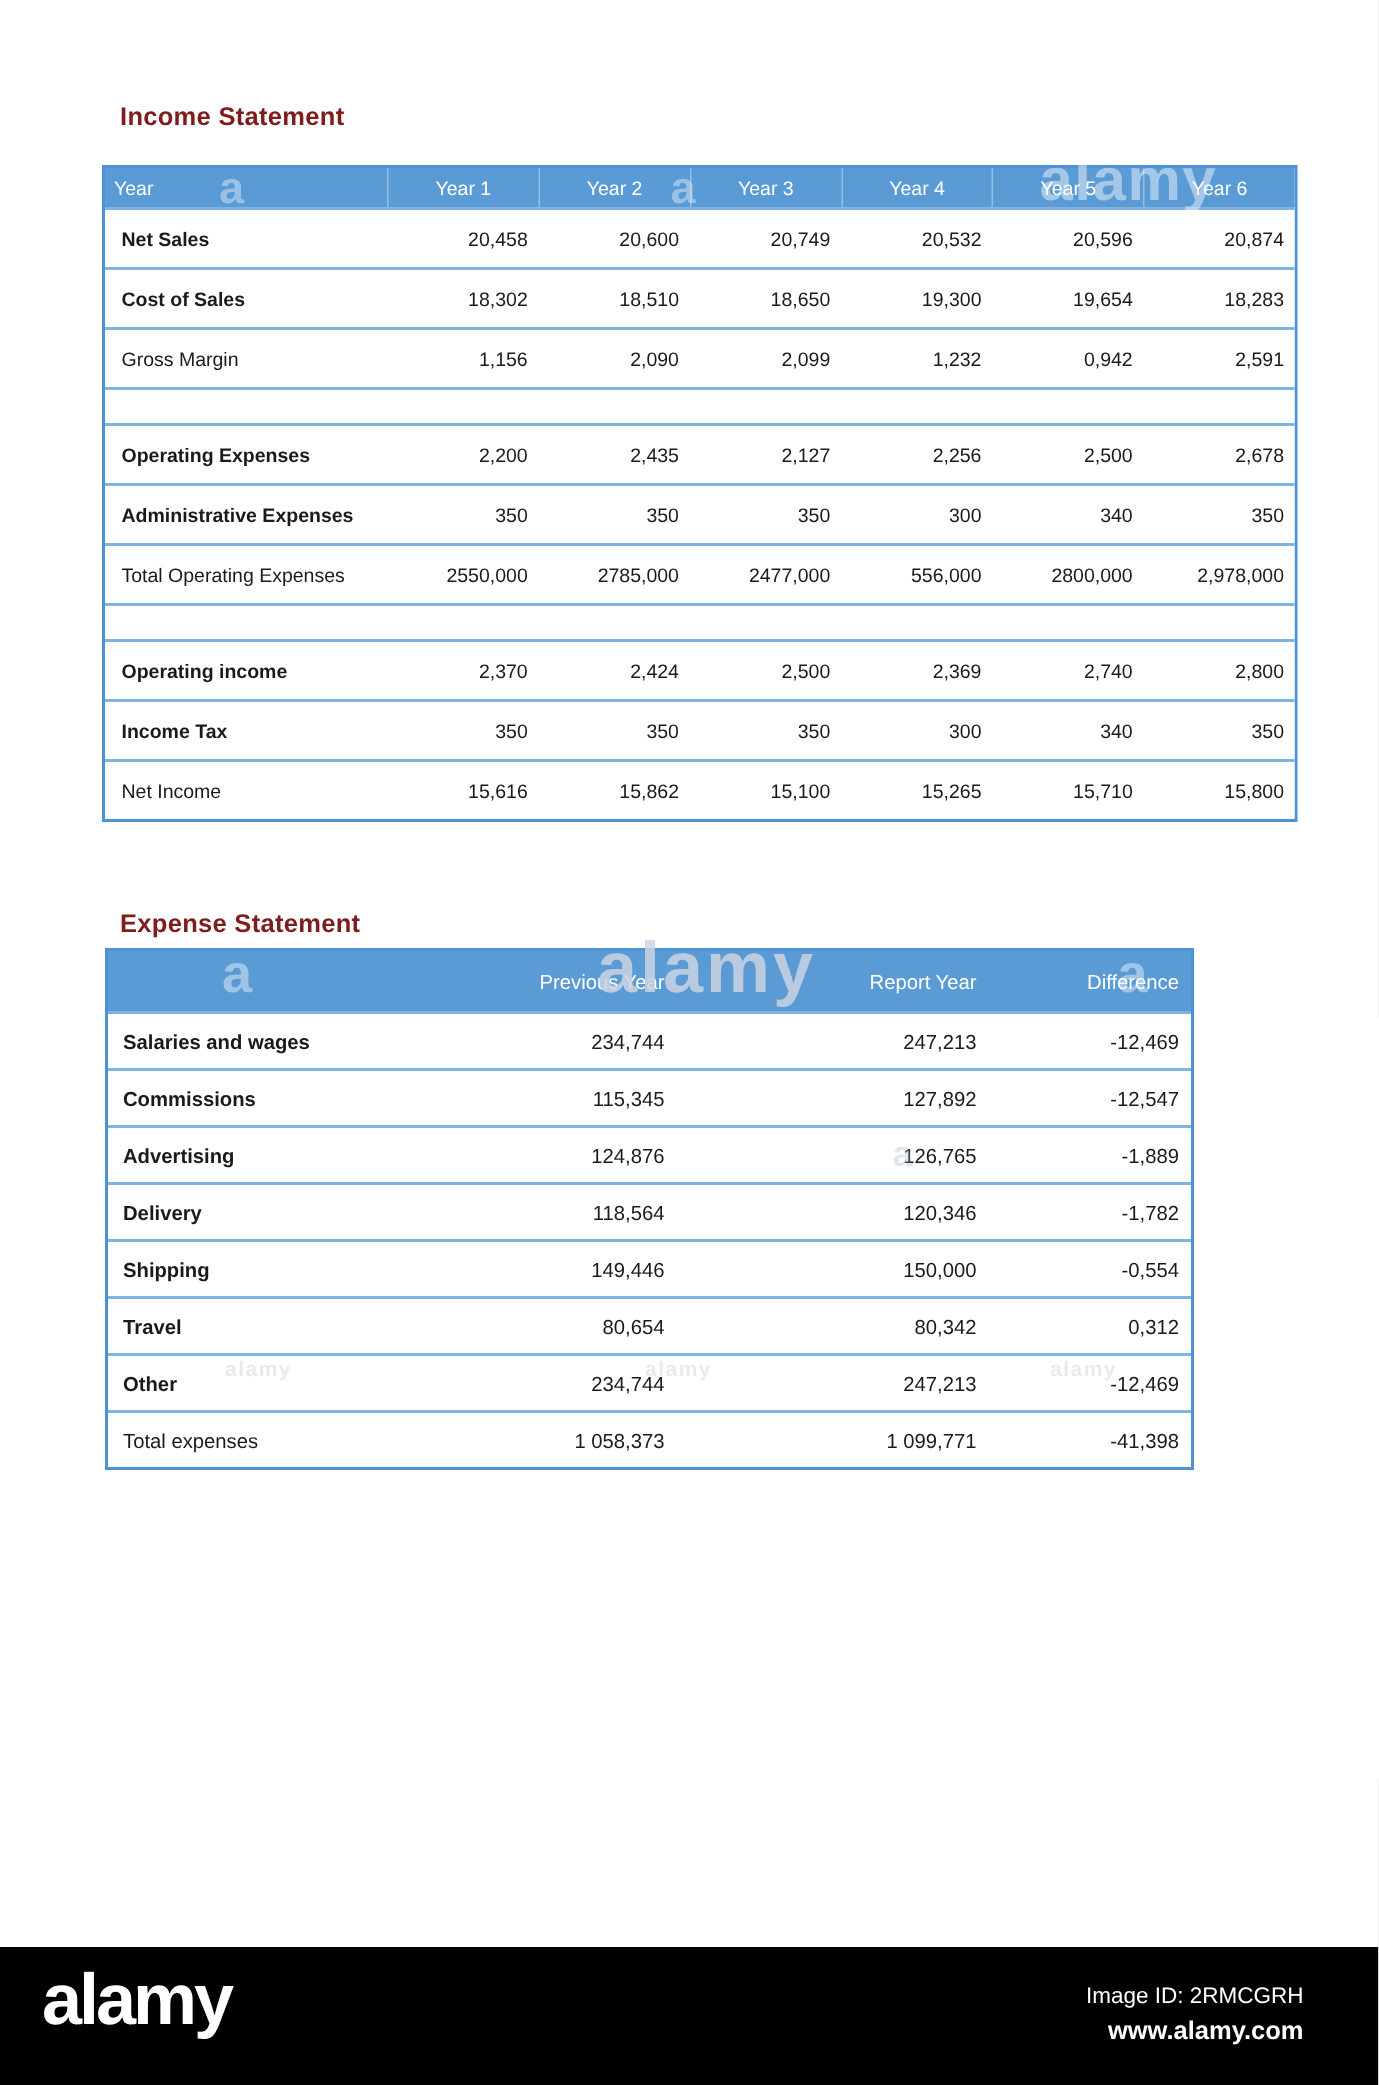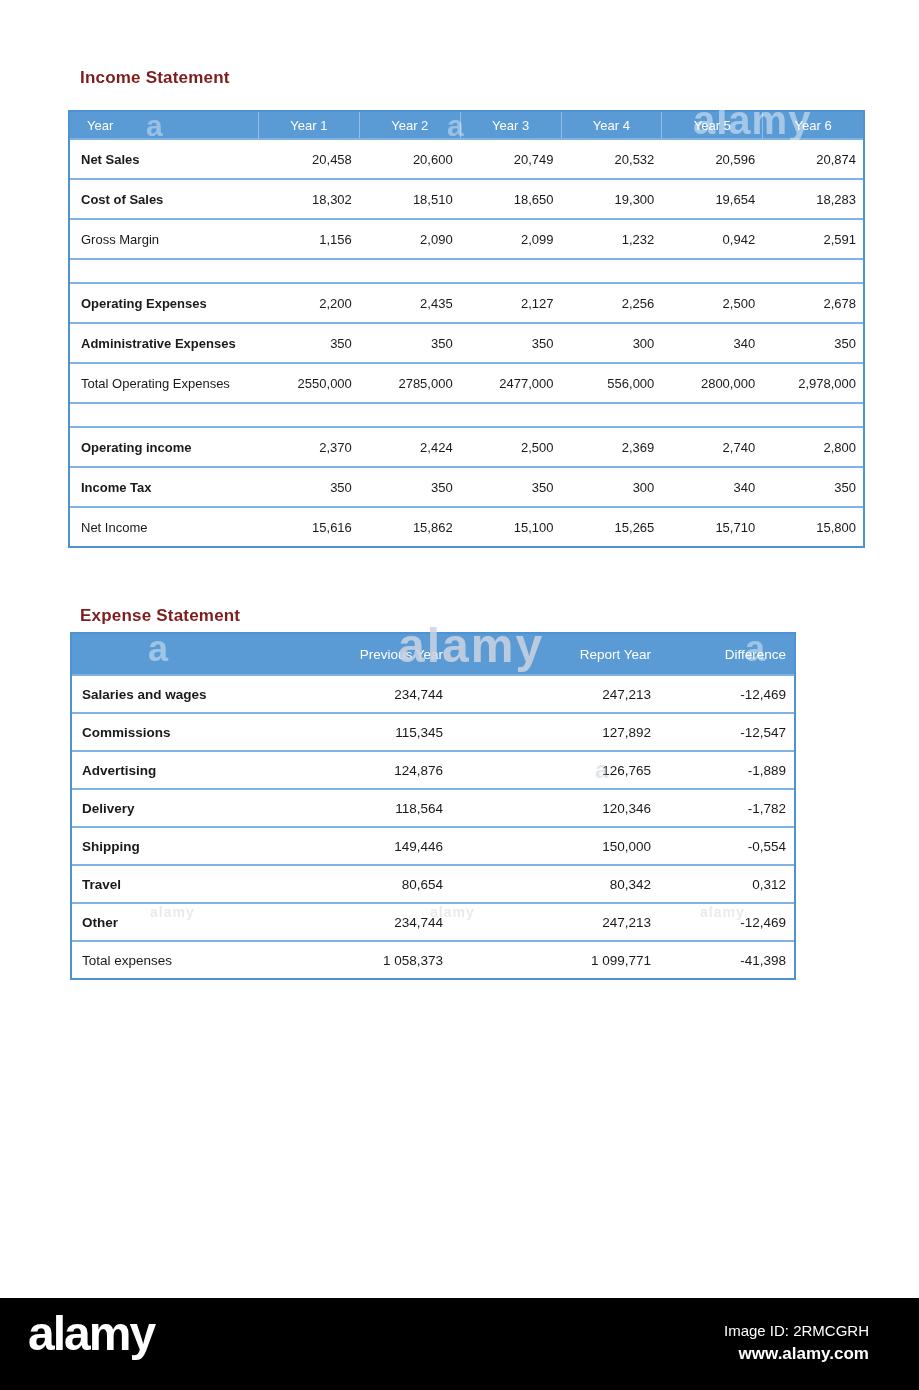--- a/index.html
+++ b/index.html
@@ -15,21 +15,21 @@
   
   .income-table {
     position:absolute; left:68px; top:110px; width:797px;
     border:2px solid #4d92d3; background:#fff;
   }
   .ihead {
     display:grid; grid-template-columns:188px repeat(6,1fr);
     height:26px; background:#5b9bd5; color:#ffffff; font-size:13px; align-items:center;
   }
   .ihead .hc { text-align:center; border-left:1px solid rgba(255,255,255,0.35); height:100%; display:flex; align-items:center; justify-content:center; }
-  .ihead .hc:first-child { border-left:none; justify-content:flex-start; padding-left:17px; }
+  .ihead .hc:first-child { border-left:none; justify-content:flex-start; padding-left:6px; }
   .irow {
     display:grid; grid-template-columns:188px repeat(6,1fr);
     height:40px; border-top:2px solid #7eb3e3; align-items:center;
     font-size:13px; color:#1a1a1a; background:#fff;
   }
   .irow.spacer { height:24px; }
   .cell.label { padding-left:11px; white-space:nowrap; }
   .cell.num   { text-align:right; padding-right:7px; white-space:nowrap; }
   .irow.bold .cell.label { font-weight:bold; }
 

